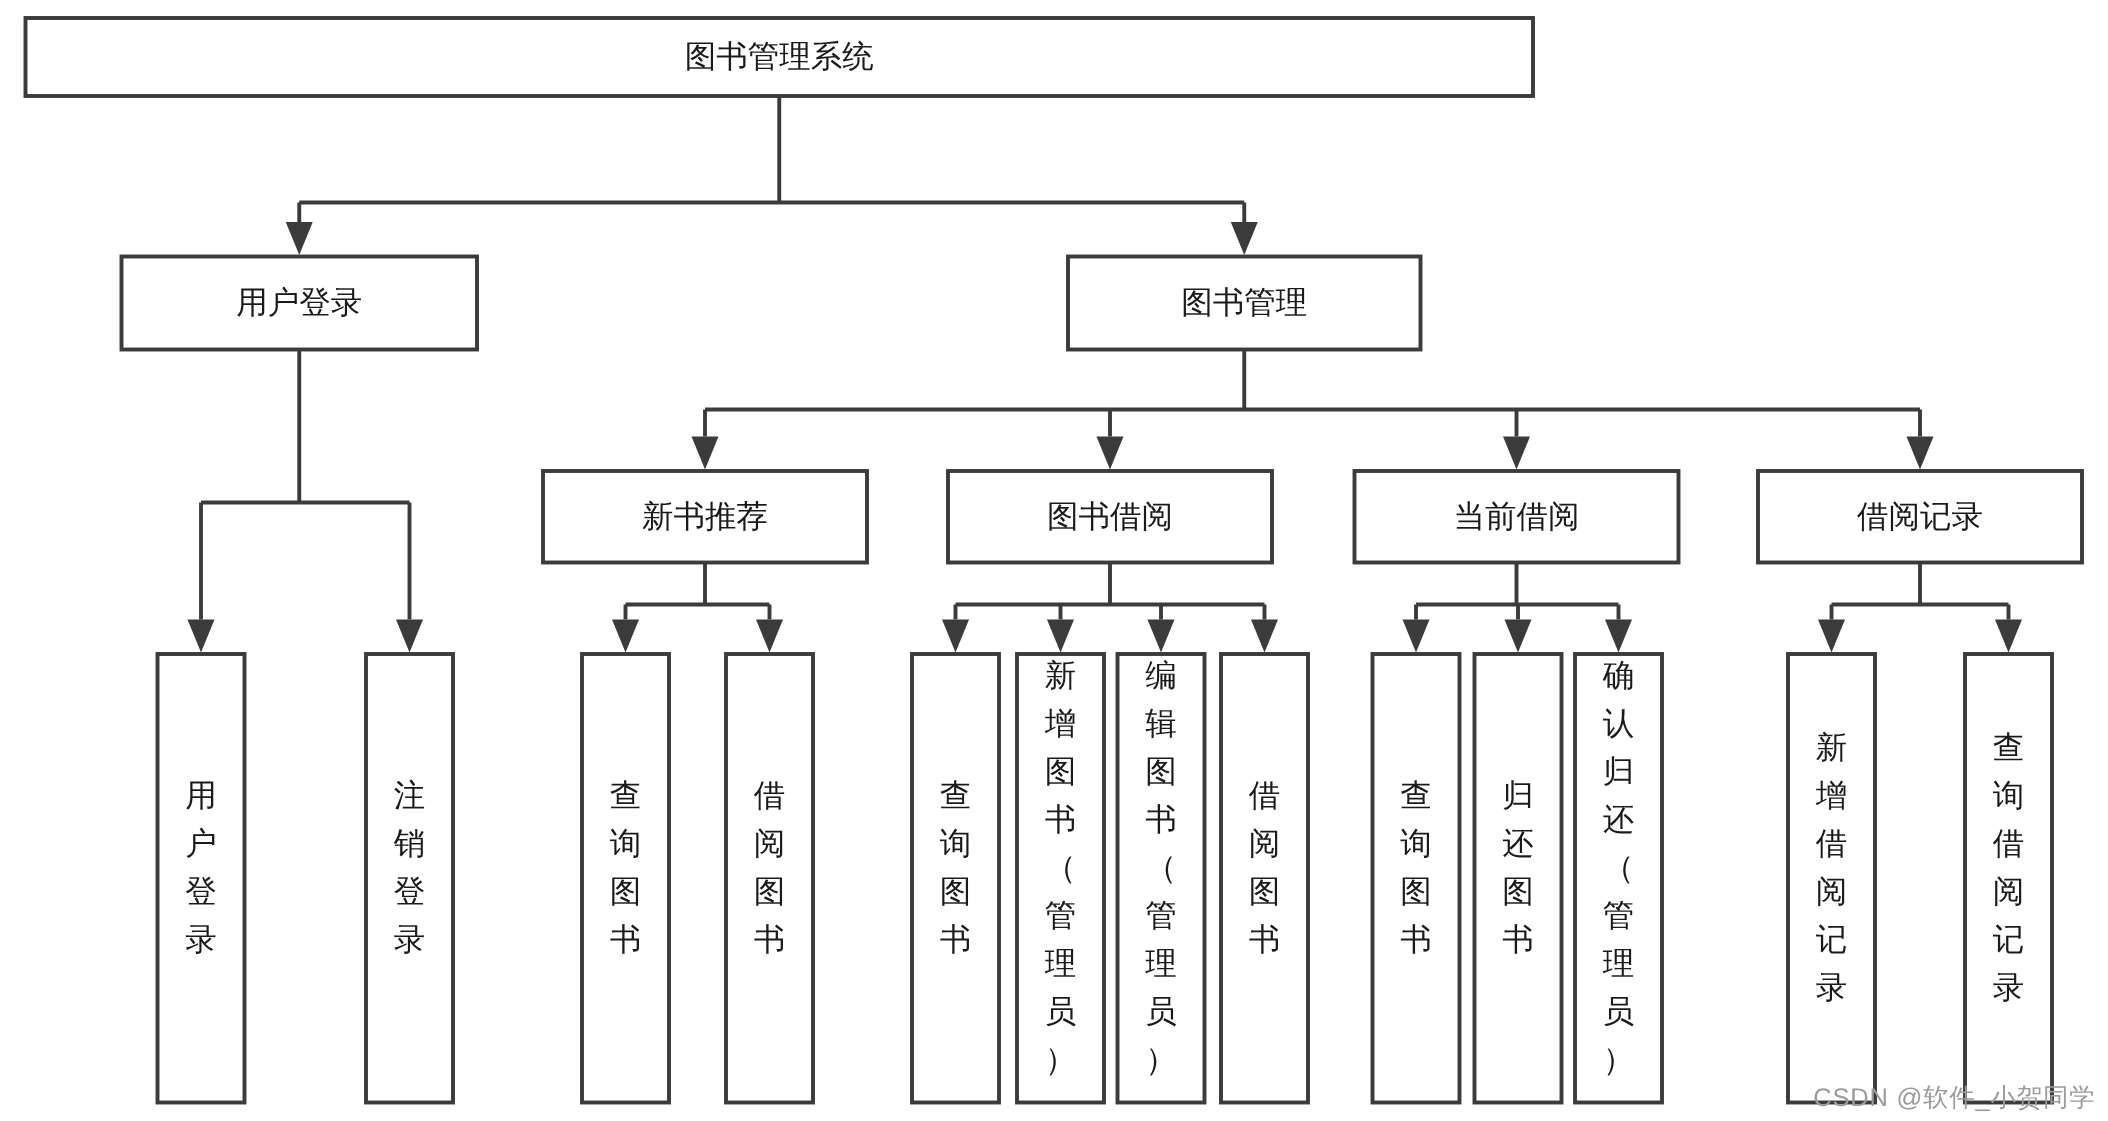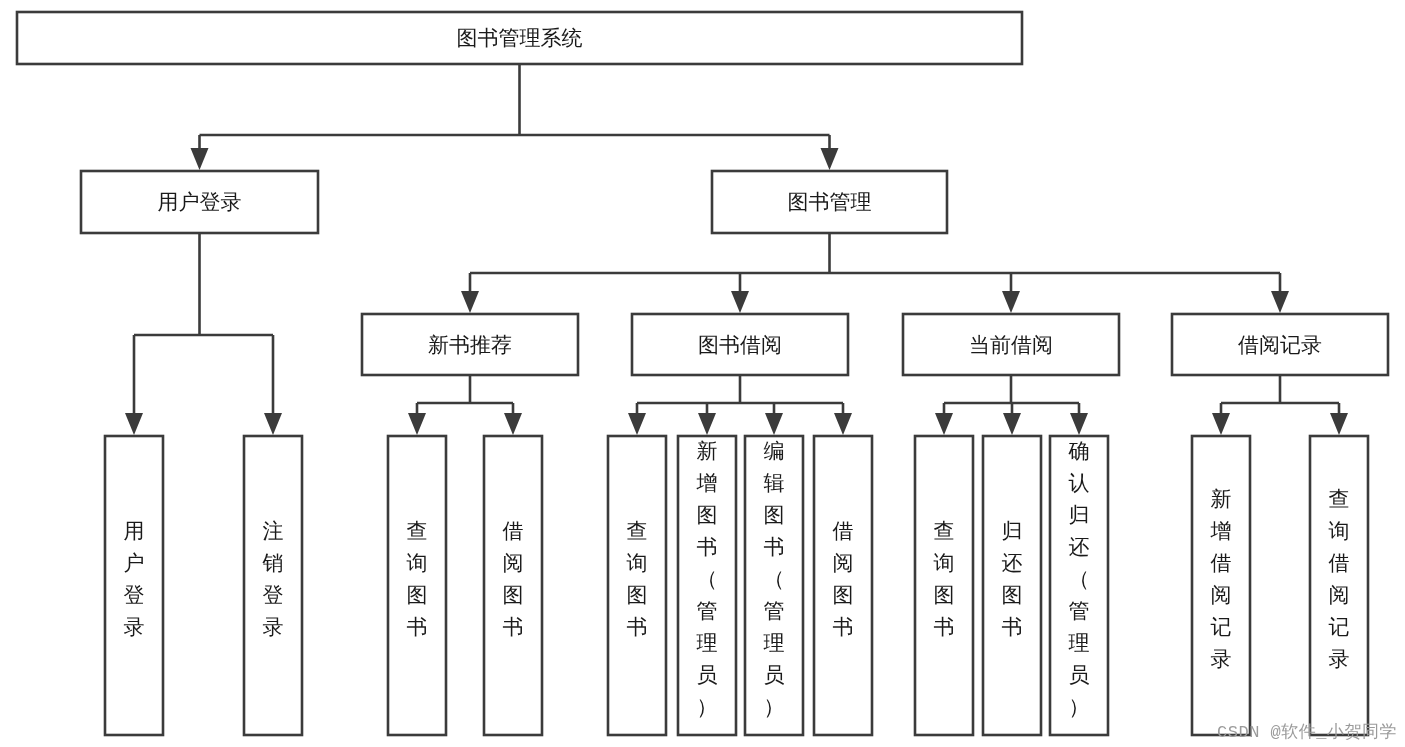--- a/index.html
+++ b/index.html
@@ -54,21 +54,21 @@
     stroke-linejoin: miter;
   }
   .arrow-head {
     fill: #3b3b3b;
     stroke: none;
   }
   .watermark-text {
     position: absolute;
     right: 8px;
     bottom: 4px;
-    font-family: Liberation Mono, monospace;
+    font-family: Liberation Sans, sans-serif;
     font-size: 17px;
     color: #9b9b9b;
     letter-spacing: 0.5px;
     white-space: nowrap;
     user-select: none;
   }
 </style>
 </head>
 <body>
 

